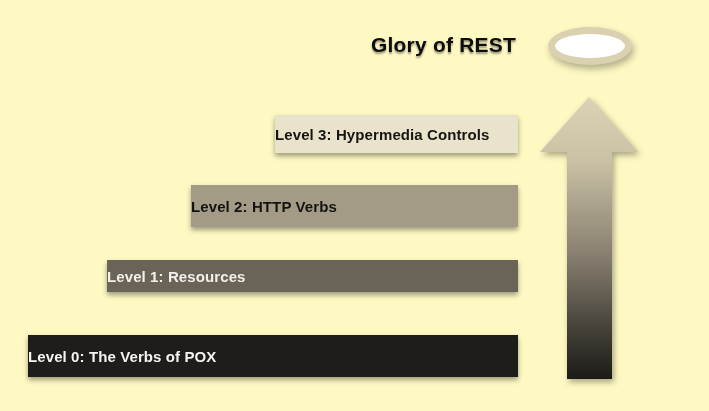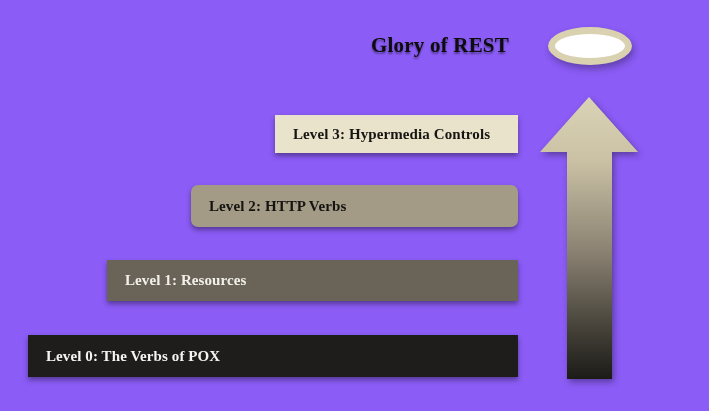--- a/index.html
+++ b/index.html
@@ -1,22 +1,22 @@
 <!DOCTYPE html>
 <html><head>
 <meta charset="utf-8">
 <style>
   html, body { margin: 0; padding: 0; background: #ffffff; }
   .stage {
     position: relative;
     width: 709px;
     height: 411px;
-    background: #8b5cf6;
+    background: #fef9c3;
     overflow: hidden;
-    font-family: Liberation Serif, serif;
+    font-family: Liberation Sans, sans-serif;
   }
   .title {
     position: absolute;
     left: 371px;
     top: 33px;
     font-size: 21px;
     font-weight: bold;
     color: #0d0d0d;
     letter-spacing: 0.2px;
     text-shadow: 0 2px 2px rgba(0,0,0,0.40);
@@ -38,31 +38,30 @@
     left: 537px;
     top: 94px;
     width: 104px;
     height: 290px;
     filter: drop-shadow(2px 3px 3px rgba(0,0,0,0.35));
   }
   .bar {
     position: absolute;
     display: flex;
     align-items: center;
-    padding-left: 18px;
     box-sizing: border-box;
     font-size: 15px;
     font-weight: bold;
     letter-spacing: 0.1px;
     box-shadow: 0 3px 5px rgba(0,0,0,0.38);
     white-space: nowrap;
   }
   .bar3 { left: 275px; top: 115px; width: 243px; height: 38px; }
-  .bar2 { left: 191px; top: 185px; width: 327px; height: 42px; border-radius: 7px; }
-  .bar1 { left: 107px; top: 260px; width: 411px; height: 41px; }
+  .bar2 { left: 191px; top: 185px; width: 327px; height: 42px; }
+  .bar1 { left: 107px; top: 260px; width: 411px; height: 32px; }
   .bar0 { left: 28px;  top: 335px; width: 490px; height: 42px; }
 </style>
 </head>
 <body>
 
 <div class="stage">
 
   <div class="title">Glory of REST</div>
 
   <div class="halo" style="border-color: rgb(217, 209, 176);"></div>

